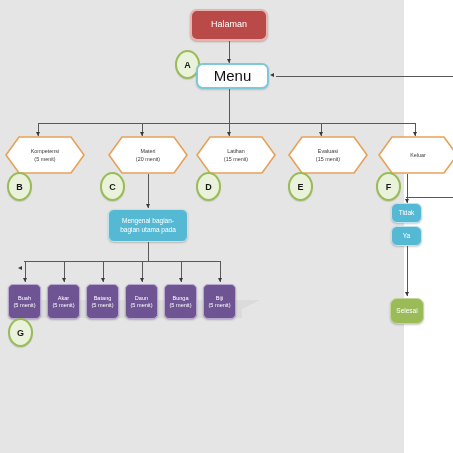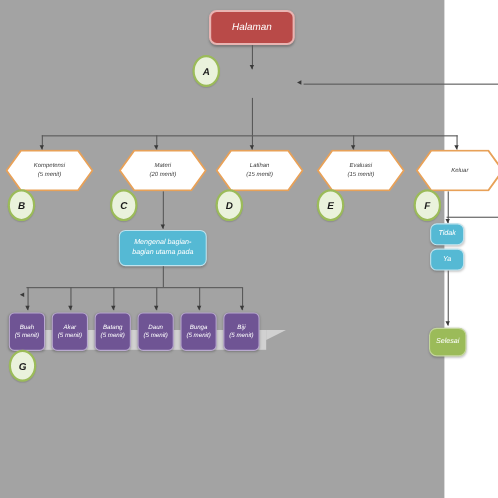--- a/index.html
+++ b/index.html
@@ -1,18 +1,18 @@
 <!DOCTYPE html>
 <html><head>
 <meta charset="utf-8">
 <style>
   html,body{margin:0;padding:0;background:#ffffff;}
   body{width:453px;height:453px;overflow:hidden;
        font-family:"Liberation Sans","DejaVu Sans",sans-serif;}
-  #canvas{position:relative;width:404px;height:453px;background:#a3a3a3;font-style:italic;}
+  #canvas{position:relative;width:404px;height:453px;background:#e5e5e5;}
 
   
   .node{position:absolute;box-sizing:border-box;display:flex;
         align-items:center;justify-content:center;text-align:center;
         line-height:1.25;}
   .node .lbl{display:block;width:100%;}
 
   
   .box-start{background:#b94a48;border:2px solid #e8b4b2;border-radius:7px;
              color:#ffffff;font-size:9px;
@@ -82,20 +82,23 @@
     <span class="lbl">Halaman</span>
   </div>
 
   <div class="ln lnv" style="left:228.5px;top:41px;height:22px;"></div>
   <div class="arrow-d" style="left:226.5px;top:59px;"></div>
 
   <div class="conn" style="left:175px;top:50px;width:21px;height:25px;">
     <span>A</span>
   </div>
 
+  <div class="node box-menu" style="left:196px;top:63px;width:73px;height:26px;">
+    <span class="lbl">Menu</span>
+  </div>
 
   <div class="ln lnh" style="left:276px;top:75.5px;width:177px;"></div>
   <div class="arrow-l" style="left:270px;top:73px;"></div>
 
   <div class="ln lnv" style="left:228.5px;top:89px;width:1.2px;height:34px;"></div>
 
   <div class="ln lnh" style="left:38px;top:122.5px;width:378px;"></div>
 
   <div class="ln lnv" style="left:37.5px;top:122.5px;height:13px;"></div>
   <div class="arrow-d" style="left:35.5px;top:132px;"></div>

